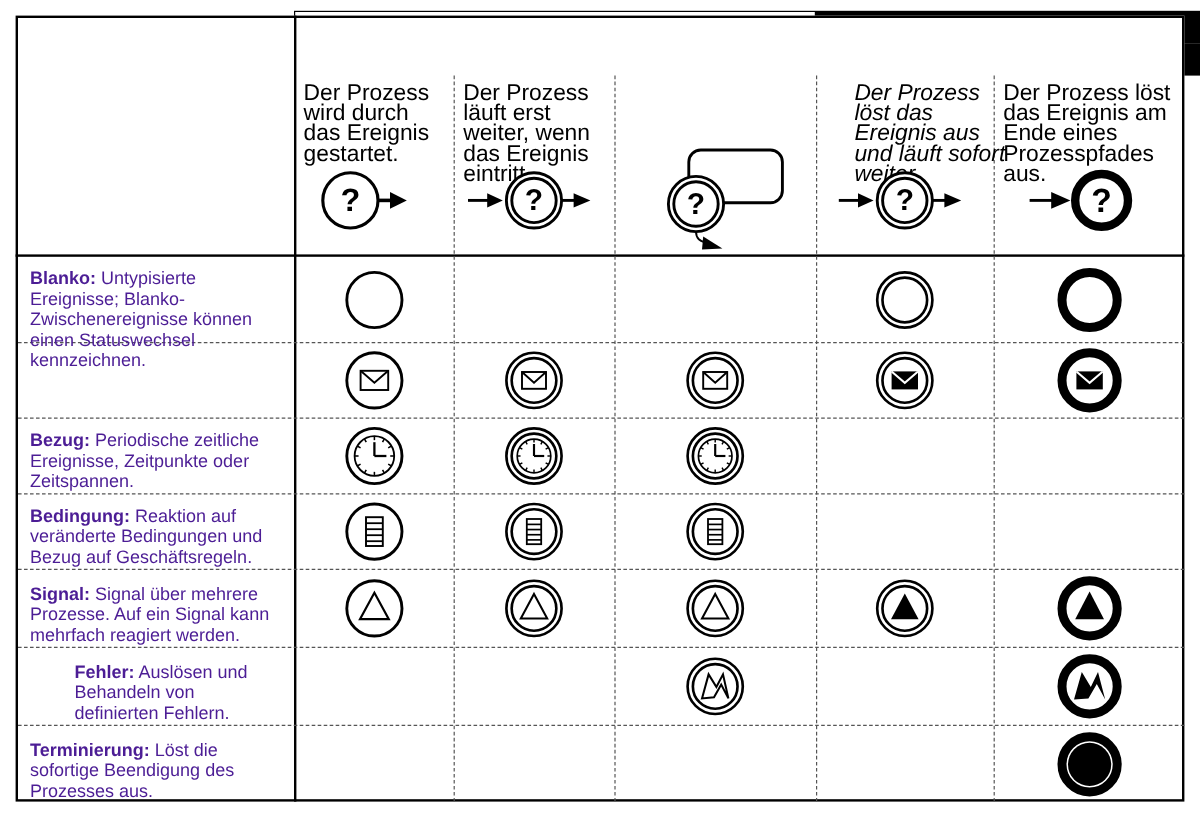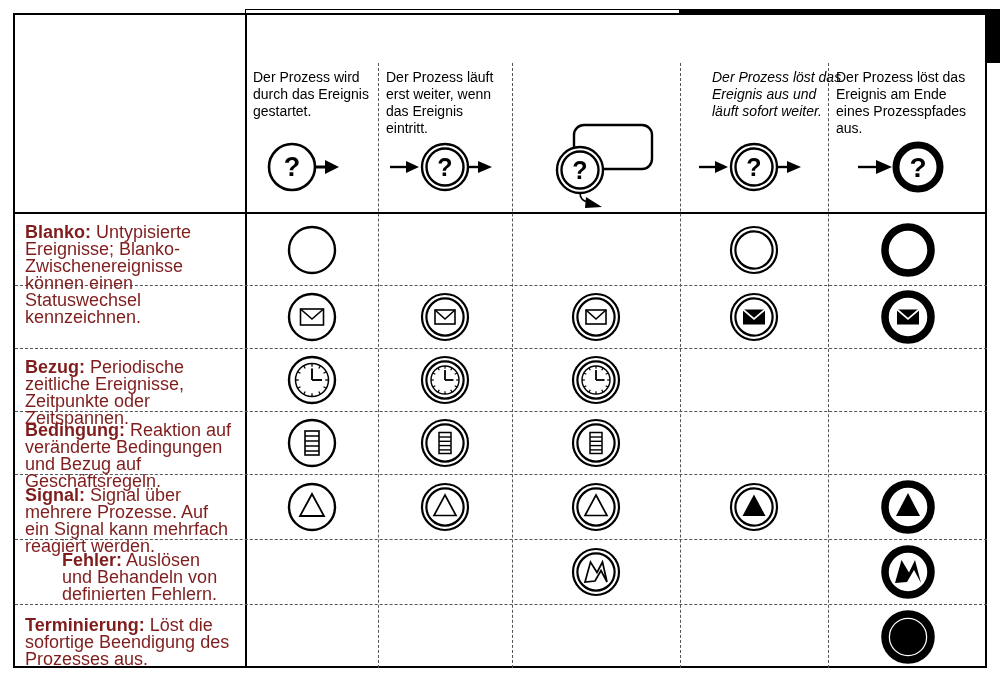--- a/index.html
+++ b/index.html
@@ -32,29 +32,29 @@
   
   #sep-header{position:absolute;left:13px;top:212px;width:974px;height:2px;background:#000;}
 
   
   .colsep{position:absolute;top:63px;width:0;height:605px;border-left:1px dashed #555;}
 
   
   .rowsep{position:absolute;left:15px;width:972px;height:0;border-top:1px dashed #555;}
 
   
-  .desc{position:absolute;top:63px;height:60px;font-size:14px;line-height:17px;
+  .desc{position:absolute;top:63px;height:60px;font-size:19px;line-height:17px;
         padding:6px 8px 0 8px;box-sizing:border-box;color:#000;}
 
   
   .hicon{position:absolute;top:123px;height:88px;display:flex;align-items:center;justify-content:center;}
 
   
-  .rowlabel{position:absolute;left:15px;width:228px;font-size:18px;line-height:17px;
-            padding:8px 8px 0 10px;box-sizing:border-box;color:#7f1d1d;}
+  .rowlabel{position:absolute;left:15px;width:228px;font-size:15px;line-height:17px;
+            padding:8px 8px 0 10px;box-sizing:border-box;color:#4c1d95;}
   .rowlabel b{font-weight:bold;}
 
   
   .cell{position:absolute;display:flex;align-items:center;justify-content:center;}
 
   svg{display:block;overflow:visible;}
 </style>
 </head>
 <body>
 

